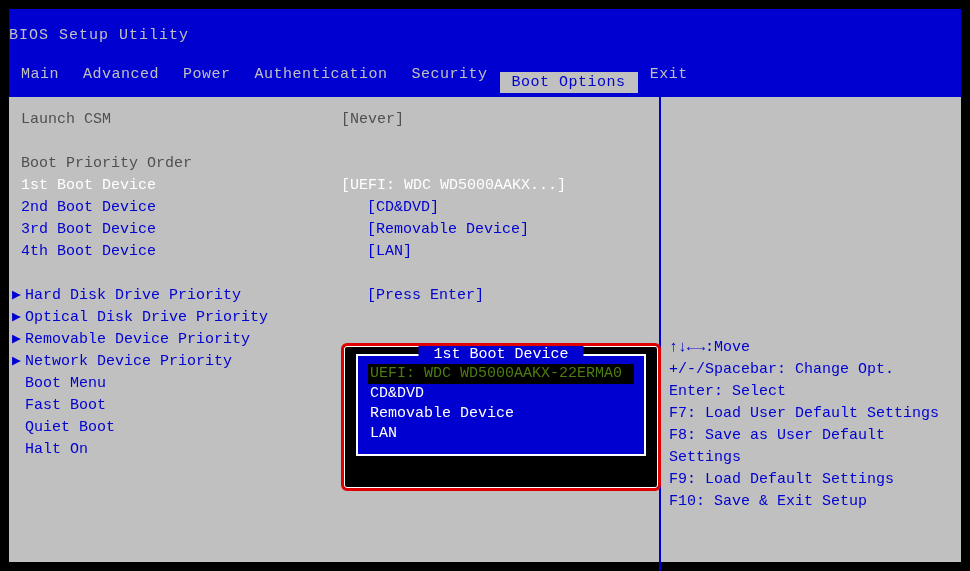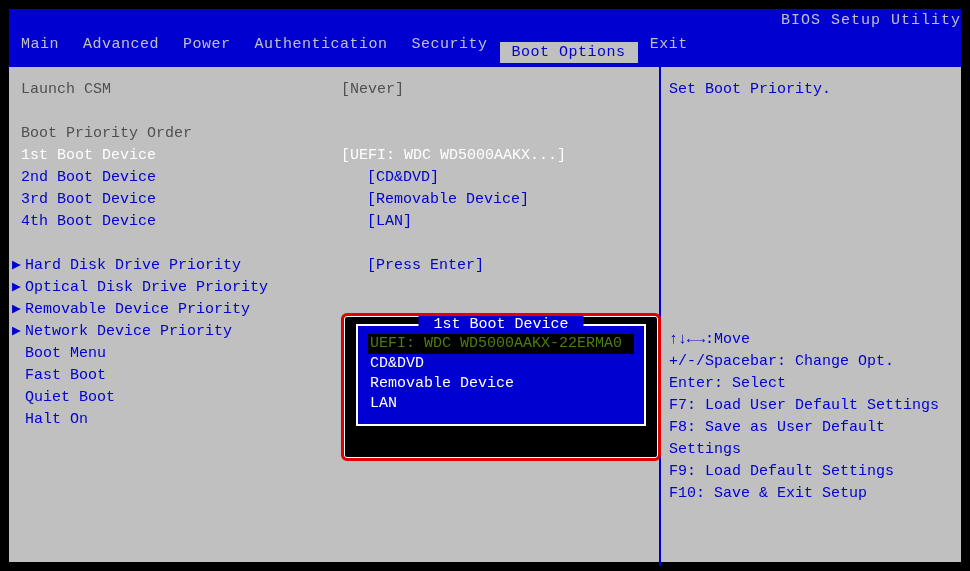--- a/index.html
+++ b/index.html
@@ -13,22 +13,22 @@
     }
     .frame {
       width: 956px; height: 557px;
       background: #c0c0c0;
       border: 2px solid #000;
       position: relative;
     }
     .header {
       background: #0000d0;
       color: #c0c0c0;
-      text-align: right;
-      padding: 3px 0;
+      text-align: left;
+      padding: 18px 0;
       letter-spacing: 1px;
     }
     .tabs {
       background: #0000d0;
       display: flex;
       padding: 2px 0;
     }
     .tab {
       color: #c0c0c0;
       padding: 2px 12px;
@@ -185,21 +185,20 @@
           <div class="popup-title"> 1st Boot Device </div>
           <div class="popup-item selected">UEFI: WDC WD5000AAKX-22ERMA0</div>
           <div class="popup-item">CD&amp;DVD</div>
           <div class="popup-item">Removable Device</div>
           <div class="popup-item">LAN</div>
         </div>
       </div>
     </div>
 
     <div class="side">
-      <div class="help-line">Set Boot Priority.</div>
       <div class="help-spacer"></div>
       <div class="help-line">↑↓←→:Move</div>
       <div class="help-line">+/-/Spacebar: Change Opt.</div>
       <div class="help-line">Enter: Select</div>
       <div class="help-line">F7: Load User Default Settings</div>
       <div class="help-line">F8: Save as User Default Settings</div>
       <div class="help-line">F9: Load Default Settings</div>
       <div class="help-line">F10: Save &amp; Exit Setup</div>
     </div>
   </div>

